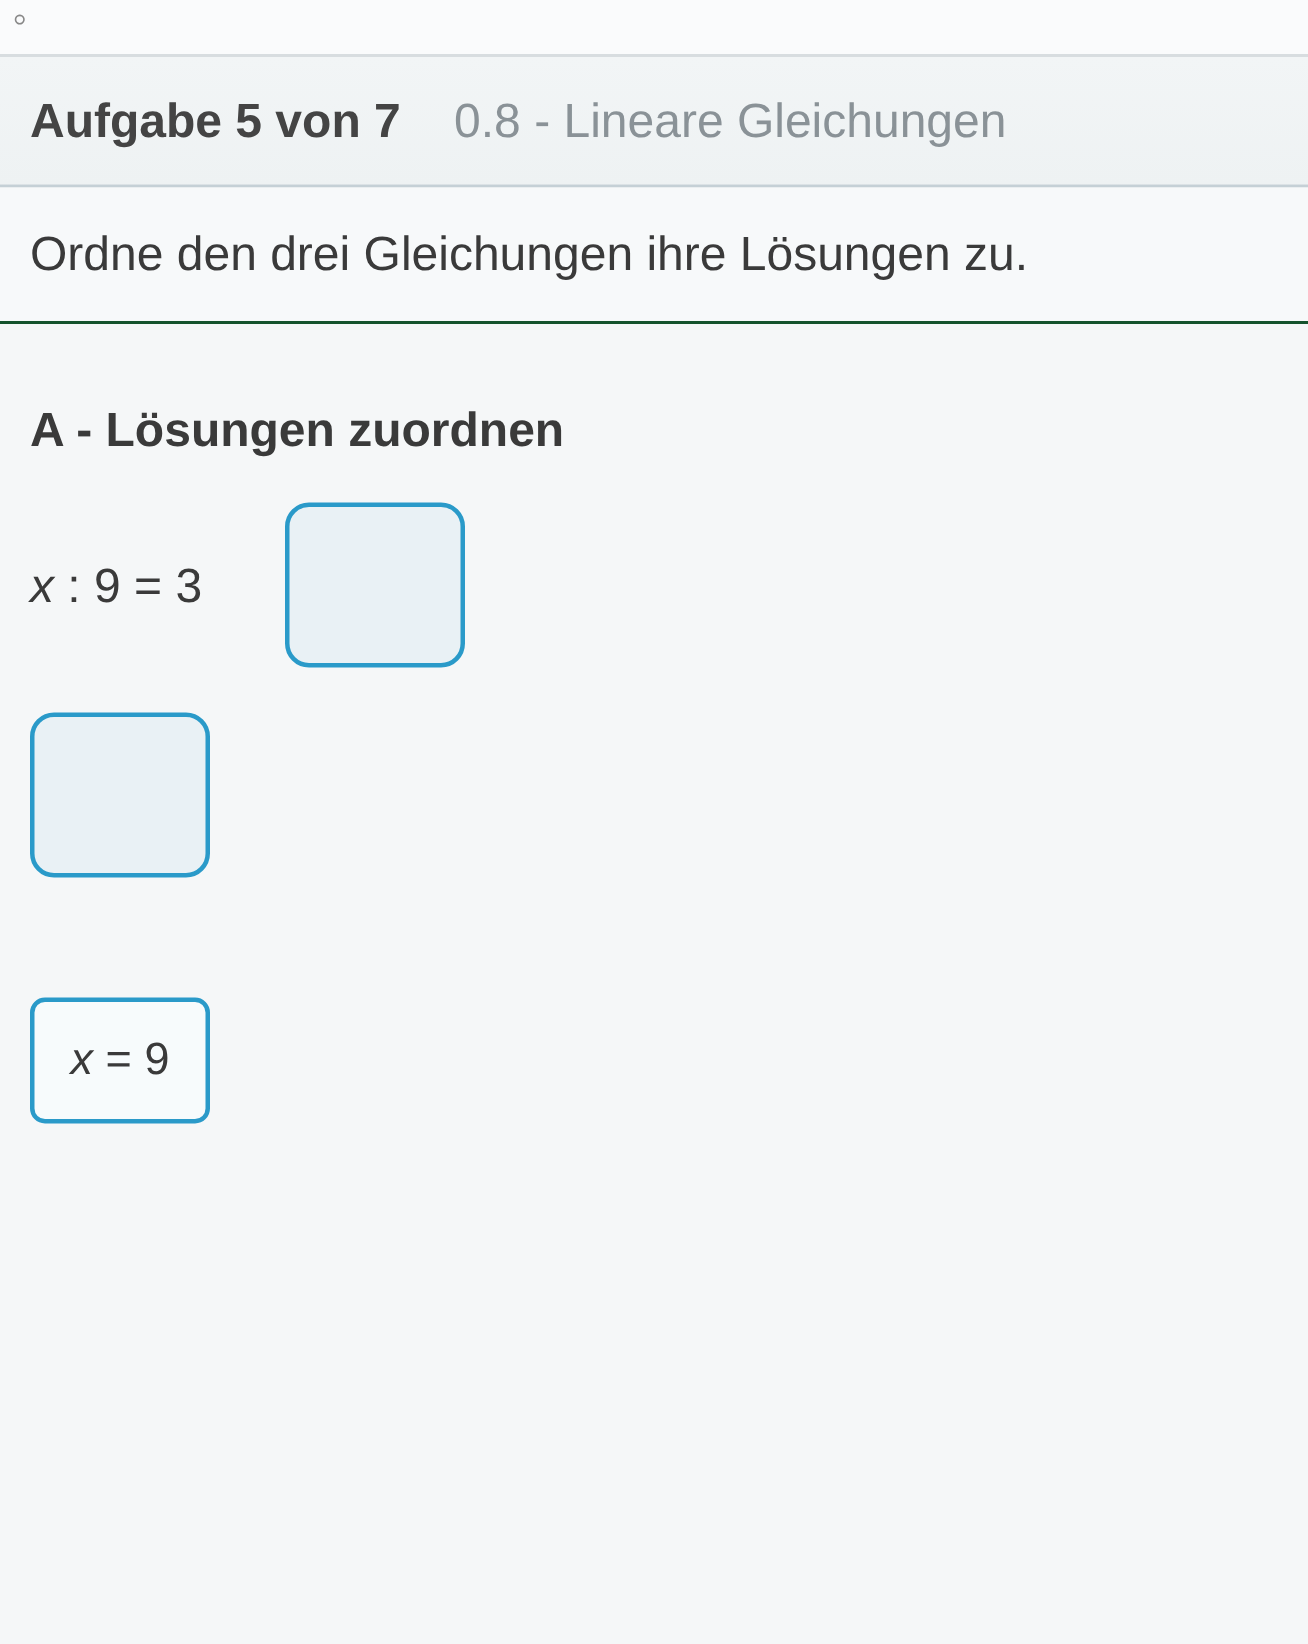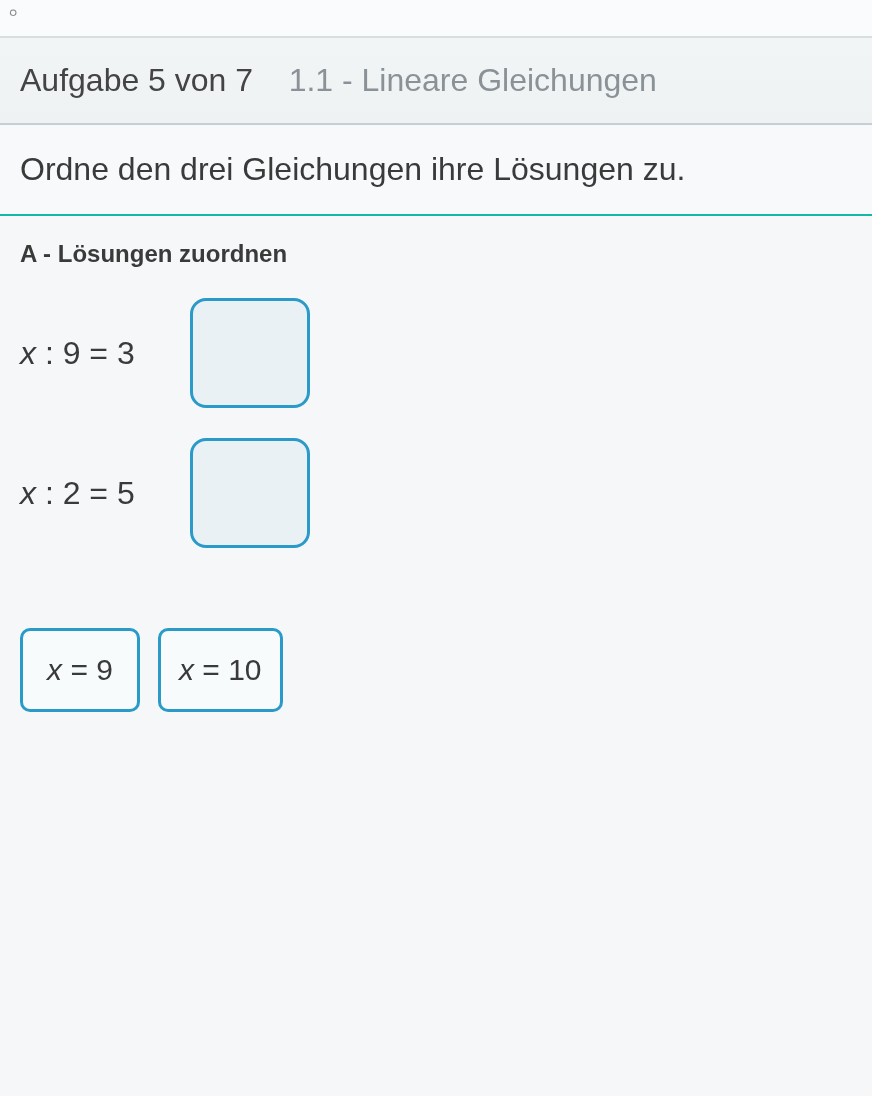--- a/index.html
+++ b/index.html
@@ -29,40 +29,41 @@
       font-size: 18px;
       color: #888;
     }
     .header-bar {
       padding: 24px 20px;
       background: linear-gradient(#f2f5f6, #eef2f3);
       border-bottom: 2px solid #c5d0d6;
       font-size: 32px;
     }
     .header-bar .bold {
-      font-weight: 400;
+      font-weight: 700;
       color: #444;
       margin-top: 35px;
     }
     .header-bar .light {
       color: #8a9297;
       font-weight: 400;
     }
     .instruction-bar {
       padding: 26px 20px;
       font-size: 32px;
       color: #3a3a3a;
-      border-bottom: 2px solid #14b8a6;
+      border-bottom: 2px solid #14532d;
       background: #f7f9fa;
     }
     .section-title {
       padding: 24px 20px 10px 20px;
-      font-size: 24px;
+      font-size: 32px;
       font-weight: 700;
       color: #3a3a3a;
+      margin-top: 28px;
     }
     .equations {
       padding: 20px 20px 10px 20px;
     }
     .eq-row {
       display: flex;
       align-items: center;
       margin-bottom: 30px;
     }
     .eq-label {
@@ -103,42 +104,36 @@
 </head>
 <body>
 
 <div class="url-bar">
   <span class="lock-area">⸰</span>
 </div>
 
 <div class="header-bar">
   <span class="bold">Aufgabe 5 von 7</span>
   <span>&nbsp;&nbsp;</span>
-  <span class="light">1.1 - Lineare Gleichungen</span>
+  <span class="light">0.8 - Lineare Gleichungen</span>
 </div>
 
 <div class="instruction-bar">Ordne den drei Gleichungen ihre Lösungen zu.</div>
 
 <div class="section-title">A - Lösungen zuordnen</div>
 
 <div class="equations">
   <div class="eq-row">
     <div class="eq-label">
       <span class="xvar">x</span><span> : 9 = 3</span>
     </div>
     <div class="drop-target"></div>
   </div>
   <div class="eq-row">
-    <div class="eq-label">
-      <span class="xvar">x</span><span> : 2 = 5</span>
-    </div>
     <div class="drop-target"></div>
   </div>
 </div>
 
 <div class="options">
   <div class="option-tile">
     <span class="xvar">x</span><span> = 9</span>
   </div>
-  <div class="option-tile">
-    <span class="xvar">x</span><span> = 10</span>
-  </div>
 </div>
 
 </body></html>

